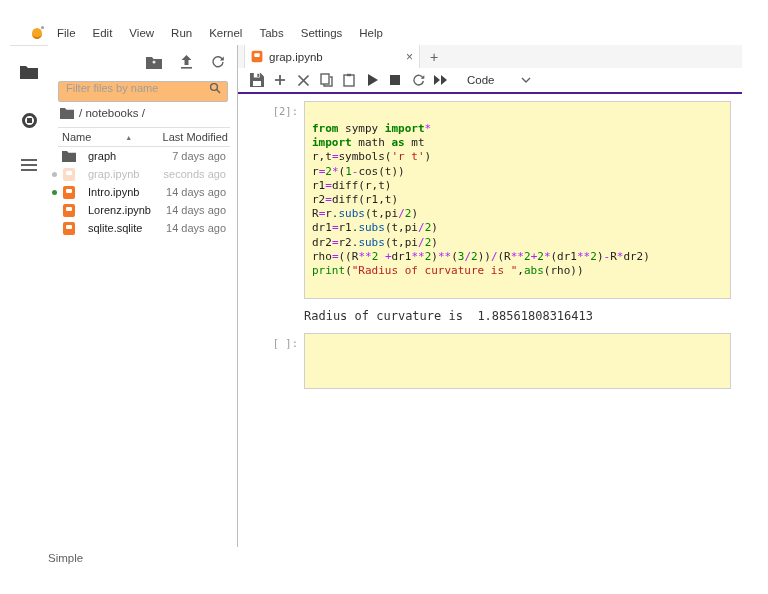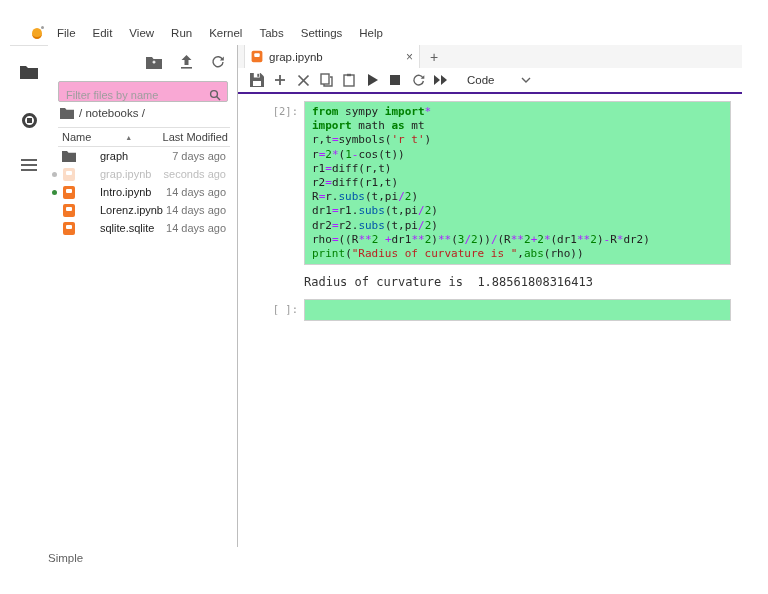--- a/index.html
+++ b/index.html
@@ -25,35 +25,35 @@
   .icon-stop-circle{width:15px;height:15px;border:3px solid #424242;border-radius:50%;
                     display:flex;align-items:center;justify-content:center;box-sizing:border-box;}
   .icon-stop-circle i{width:5px;height:5px;background:#424242;display:block;}
   .icon-list i{display:block;width:16px;height:2.5px;background:#616161;margin:2.5px 0;}
 
   
   .filebrowser{position:absolute;left:48px;top:45px;width:189px;height:502px;background:#fff;font-size:11px;}
   .fb-toolbar{position:absolute;top:8px;right:10px;display:flex;gap:14px;}
   .fb-toolbar .tbi{width:18px;height:18px;display:flex;align-items:center;justify-content:center;}
   .filterbox{position:absolute;left:10px;top:36px;width:168px;height:19px;border:1px solid #bdbdbd;
-             border-radius:2px;display:flex;align-items:flex-end;background:#f9a8d4;}
+             border-radius:2px;display:flex;align-items:flex-start;background:#fdba74;}
   .filterbox input{border:0;outline:0;flex:1;font-size:11px;padding:0 0 0 7px;color:#333;
                    font-family:"Liberation Sans",sans-serif;background:transparent;}
   .filterbox input::placeholder{color:#9e9e9e;}
   .breadcrumb{position:absolute;left:12px;top:62px;display:flex;align-items:flex-end;gap:5px;color:#424242;font-size:11.5px;}
   .fb-header{position:absolute;left:10px;top:82px;width:172px;height:18px;border-top:1px solid #e0e0e0;
              border-bottom:1px solid #e0e0e0;display:flex;align-items:center;color:#424242;}
   .fb-header .colname{margin-left:4px;}
   .fb-header .sortarrow{font-size:7px;color:#757575;margin-left:34px;}
   .fb-header .colmod{margin-left:auto;margin-right:2px;white-space:nowrap;overflow:hidden;max-width:74px;}
   .fb-rows{position:absolute;left:2px;top:102px;width:184px;}
   .fb-row{height:18px;display:flex;align-items:center;}
   .fb-row .dot{width:5px;height:5px;border-radius:50%;margin-left:2px;flex:0 0 5px;}
   .fb-row .ficon{width:14px;height:14px;margin-left:5px;display:flex;align-items:center;justify-content:center;flex:0 0 14px;}
-  .fb-row .fname{margin-left:24px;color:#212121;white-space:nowrap;}
+  .fb-row .fname{margin-left:12px;color:#212121;white-space:nowrap;}
   .fb-row .fdate{margin-left:auto;margin-right:8px;color:#757575;white-space:nowrap;}
   .fb-row.faded .fname,.fb-row.faded .fdate{color:#bdbdbd;}
   .nb-glyph{width:12px;height:13px;background:#F37726;border-radius:2px;position:relative;}
   .nb-glyph:after{content:"";position:absolute;left:3px;top:3px;width:6px;height:4px;background:#fff;border-radius:1px;}
 
   
   .nbpanel{position:absolute;left:237px;top:45px;width:505px;height:502px;border-left:1px solid #bdbdbd;
            box-sizing:border-box;background:#fff;}
   .tabbar{position:absolute;left:0;top:0;right:0;height:23px;background:#f5f5f5;border-bottom:1px solid #e0e0e0;
           display:flex;align-items:stretch;}
@@ -63,22 +63,22 @@
   .newtab{width:28px;display:flex;align-items:center;justify-content:center;color:#616161;font-size:14px;}
   .nbtoolbar{position:absolute;left:0;top:23px;right:0;height:26px;background:#fff;border-bottom:2px solid #4c1d95;
              display:flex;align-items:center;padding-left:8px;box-sizing:border-box;}
   .nbtoolbar .tbi{width:22px;height:18px;display:flex;align-items:center;justify-content:center;margin-right:1px;}
   .mode-select{display:flex;align-items:center;margin-left:14px;font-size:11.5px;color:#333;gap:26px;}
 
   .nbcontent{position:absolute;left:0;top:51px;right:0;bottom:0;overflow:hidden;padding-top:5px;}
   .cell{display:flex;align-items:flex-start;}
   .prompt{flex:0 0 60px;text-align:right;padding:4px 6px 0 0;
           font-family:"DejaVu Sans Mono",monospace;font-size:10.5px;color:#9a9a9a;white-space:pre;}
-  .inputbox{flex:1;margin-right:11px;border:1px solid #cfcfcf;background:#86efac;min-height:14px;
-            padding:3px 7px;font-family:"DejaVu Sans Mono",monospace;font-size:11px;line-height:14.2px;
+  .inputbox{flex:1;margin-right:11px;border:1px solid #cfcfcf;background:#fef9c3;min-height:14px;
+            padding:20px 7px;font-family:"DejaVu Sans Mono",monospace;font-size:11px;line-height:14.2px;
             color:#212121;white-space:pre;}
   .outputrow{margin:10px 2px 10px 66px;font-family:"DejaVu Sans Mono",monospace;font-size:12px;color:#333;
              white-space:pre;}
   .tk-kw{color:#008000;font-weight:bold;}
   .tk-op{color:#AA22FF;}
   .tk-num{color:#008000;}
   .tk-str{color:#BA2121;}
   .tk-prop{color:#0055aa;}
   .tk-bi{color:#008000;}
   .tk-pl{color:#212121;}

